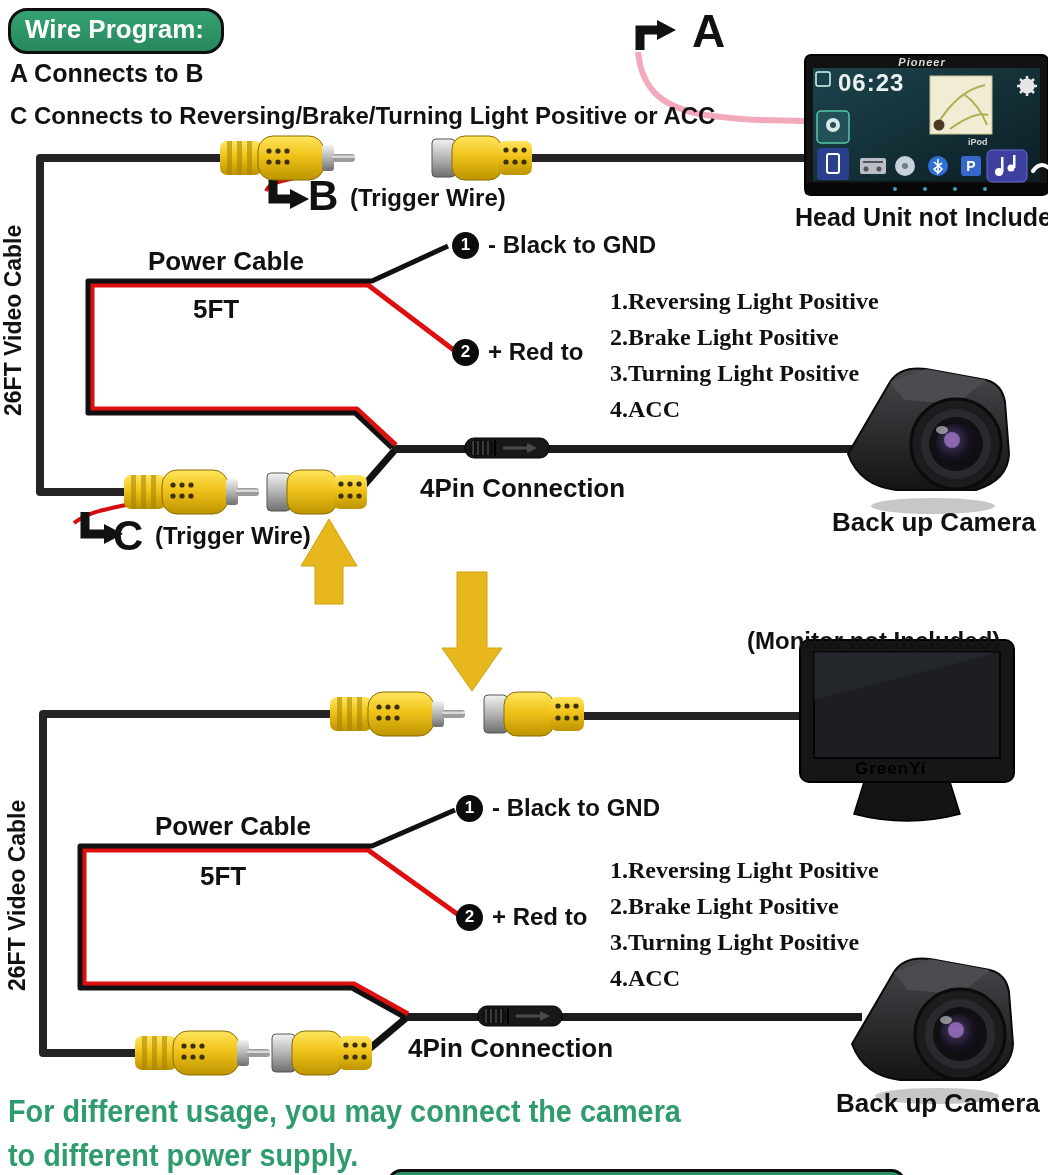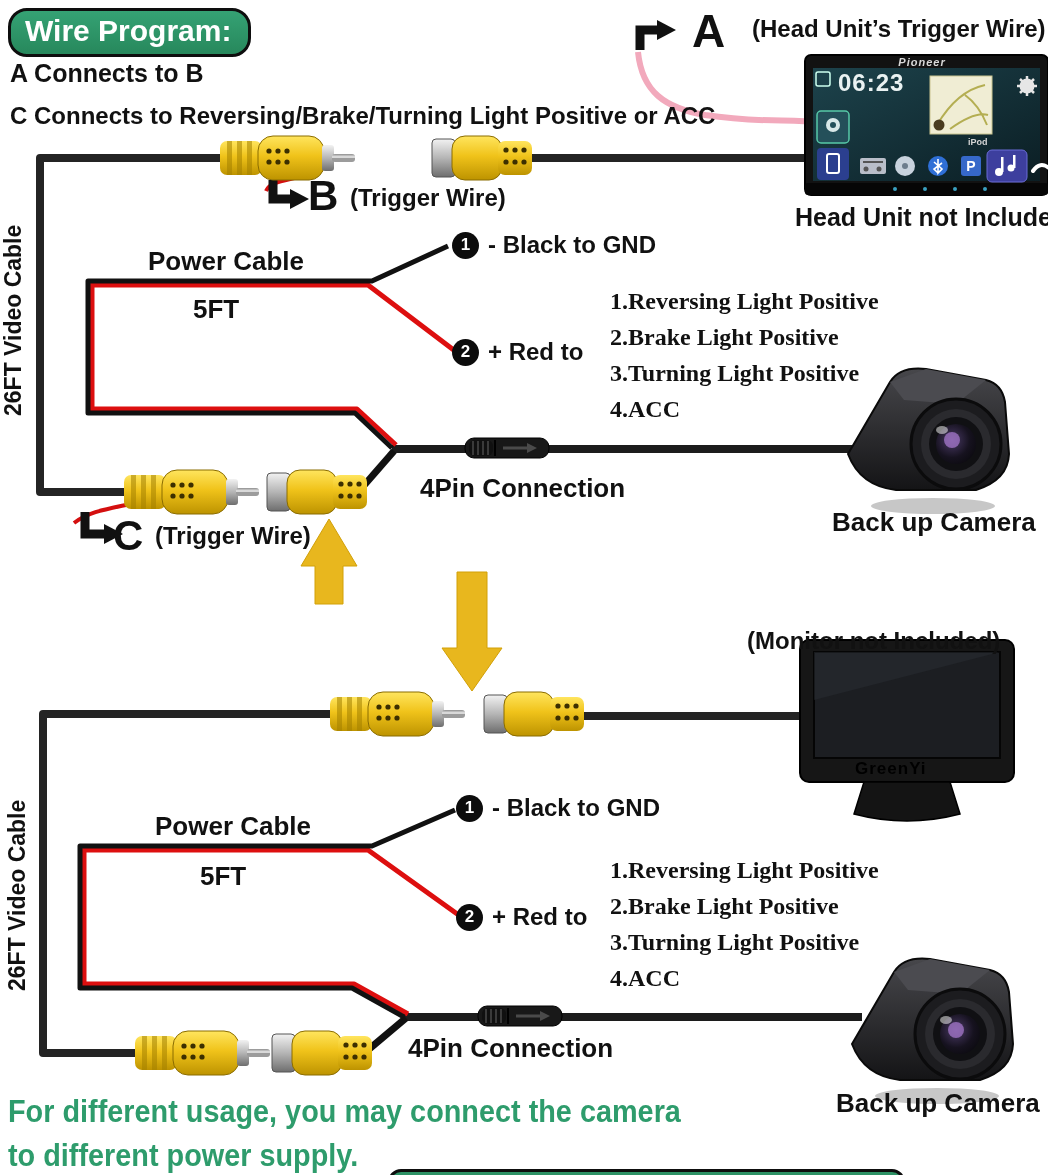--- a/index.html
+++ b/index.html
@@ -5,21 +5,21 @@
   html,body{margin:0;padding:0;background:#fff;}
   #canvas{position:relative;width:1048px;height:1175px;overflow:hidden;
           font-family:"Liberation Sans","DejaVu Sans",sans-serif;color:#111;background:#fff;}
   svg{position:absolute;left:0;top:0;z-index:1;}
   .txt{position:absolute;z-index:3;font-weight:bold;white-space:nowrap;}
   .t24{font-size:24px;}
   .t25{font-size:25px;}
   .t26{font-size:26px;}
   .badge{position:absolute;left:8px;top:8px;z-index:3;background:linear-gradient(#35a274,#27885c);
          border:3px solid #0e0e0e;border-radius:19px;padding:3px 17px 6px 14px;
-         color:#fff;font-size:30px;font-weight:bold;}
+         color:#fff;font-size:26px;font-weight:bold;}
   .banner{position:absolute;left:5px;top:587px;width:708px;height:51px;z-index:4;
           background:linear-gradient(#349a6e,#267f55);border:3px solid #0e0e0e;border-radius:24px;
           display:flex;align-items:center;justify-content:center;box-sizing:border-box;
           color:#fff;font-size:27px;font-weight:bold;}
   .banner span{margin:0 4px;}
   .gold{color:#f0c020;}
   .bigletter{font-size:42px;font-weight:bold;z-index:3;position:absolute;}
   .vlabel{position:absolute;z-index:3;writing-mode:vertical-rl;transform:rotate(180deg);
           font-weight:bold;font-size:23px;text-align:center;}
   .pinrow{position:absolute;z-index:3;display:flex;align-items:center;gap:9px;}
@@ -230,21 +230,20 @@
     <path d="M14,12 L200,12 L14,60 Z" fill="#2a2d33" opacity="0.5"></path>
     <path d="M64,142 L150,142 L160,174 Q107,188 54,174 Z" fill="#141414" stroke="#000" stroke-width="1.5"></path>
   </g>
 </svg>
 
 <div class="badge">Wire Program:</div>
 <div class="txt t24" style="left:10px;top:102px;">C Connects to Reversing/Brake/Turning Light Positive or ACC</div>
 <div class="txt t25" style="left:10px;top:59px;">A Connects to B</div>
 
 <div class="bigletter" style="left:692px;top:4px;font-size:46px;">A</div>
-<div class="txt t24" style="left:752px;top:15px;">(Head Unit’s Trigger Wire)</div>
 <div class="brand-pioneer" style="left:862px;top:56px;">Pioneer</div>
 <div class="hu-time" style="left:838px;top:69px;">06:23</div>
 <div class="hu-ipod" style="left:968px;top:137px;">iPod</div>
 <div class="txt t25" style="left:795px;top:203px;">Head Unit not Included</div>
 
 <div class="bigletter" style="left:308px;top:172px;">B</div>
 <div class="txt t24" style="left:350px;top:184px;">(Trigger Wire)</div>
 
 <div class="vlabel" style="left:0px;top:193px;height:255px;">26FT Video Cable</div>
 

